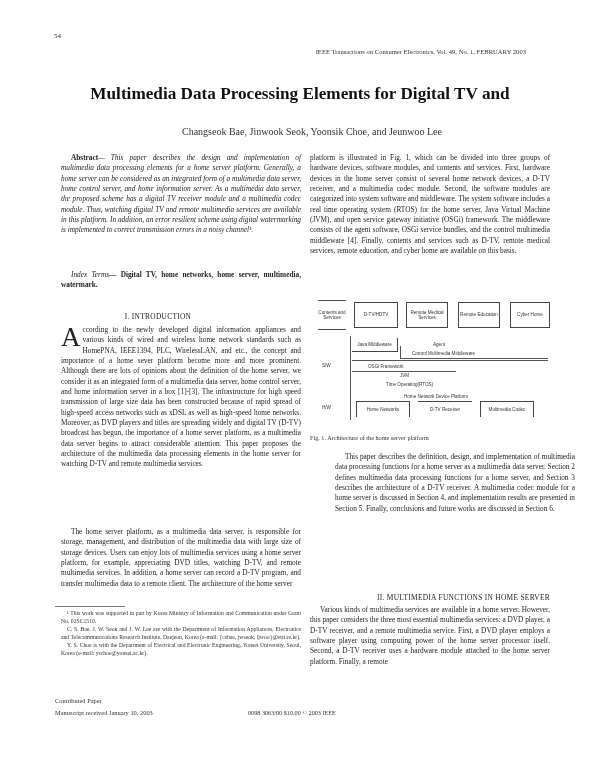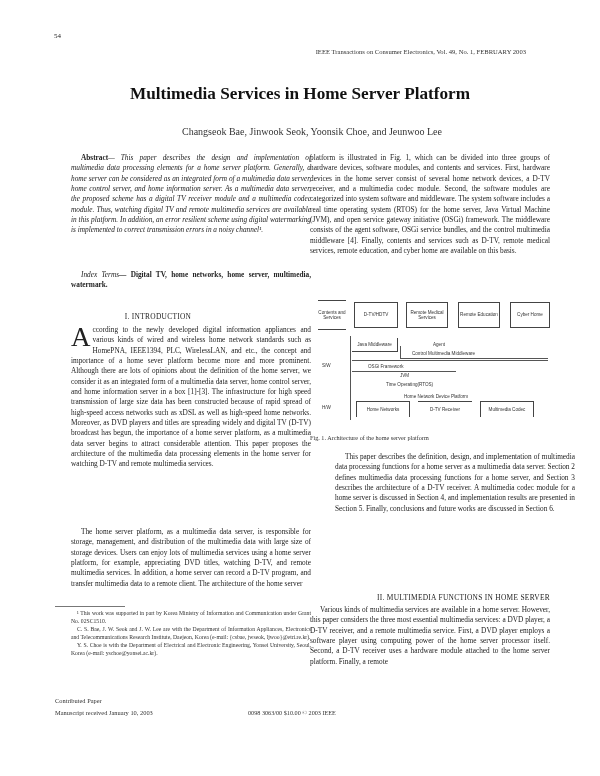--- a/index.html
+++ b/index.html
@@ -4,21 +4,21 @@
 <style>
   * { box-sizing: border-box; margin: 0; padding: 0; }
   html, body { width: 600px; height: 776px; background: #ffffff; overflow: hidden; }
   body { position: relative; font-family: "Liberation Serif", "DejaVu Serif", serif; color: #1a1a1a; }
   .abs { position: absolute; }
   .header-left { left: 54px; top: 32px; font-size: 7px; }
   .header-right { right: 74px; top: 48px; font-size: 6.6px; color: #333; }
   .title { left: 0; width: 600px; top: 84px; text-align: center; font-weight: bold; font-size: 17.2px; line-height: 19px; color: #111; }
   .authors { left: 12px; width: 600px; top: 126px; text-align: center; font-size: 10px; color: #333; }
   .col { font-size: 7.3px; line-height: 10.35px; text-align: justify; color: #222; }
-  .col-left { left: 71px; width: 240px; }
+  .col-left { left: 61px; width: 240px; }
   .col-right { left: 310px; width: 240px; }
   .abstract { top: 153px; font-style: italic; }
   .abstract b { font-style: normal; font-weight: bold; }
   .index-terms { top: 270px; font-weight: bold; }
   .index-terms i { font-style: italic; font-weight: normal; }
   .section-head { text-align: center; font-size: 7.4px; letter-spacing: 0.3px; color: #222; }
   .intro-head { top: 312px; left: 38px; width: 240px; }
   .intro { top: 325px; }
   .dropcap { float: left; font-size: 27px; line-height: 22px; margin: 1px 2px 0 0; }
   p.indent { text-indent: 10px; }
@@ -40,21 +40,21 @@
   .sec2-head { top: 593px; left: 310px; width: 240px; text-align: right; }
   .rc3 { top: 605px; }
 </style>
 </head>
 <body>
 
 <div class="abs header-left">54</div>
 <div class="abs header-right">IEEE Transactions on Consumer Electronics, Vol. 49, No. 1, FEBRUARY 2003</div>
 
 <div class="abs title">
-  <div>Multimedia Services in Home Server Platform</div>
+  <div>Multimedia Data Processing Elements for Digital TV and</div>
 </div>
 <div class="abs authors">Changseok Bae, Jinwook Seok, Yoonsik Choe, and Jeunwoo Lee</div>
 
 <div class="abs col col-left abstract">
   <p class="indent"><b>Abstract</b><span>— This paper describes the design and implementation of multimedia data processing elements for a home server platform. Generally, a home server can be considered as an integrated form of a multimedia data server, home control server, and home information server. As a multimedia data server, the proposed scheme has a digital TV receiver module and a multimedia codec module. Thus, watching digital TV and remote multimedia services are available in this platform. In addition, an error resilient scheme using digital watermarking is implemented to correct transmission errors in a noisy channel¹.</span></p>
 </div>
 
 <div class="abs col col-left index-terms">
   <p class="indent"><i>Index Terms</i><span>— Digital TV, home networks, home server, multimedia, watermark.</span></p>
 </div>

